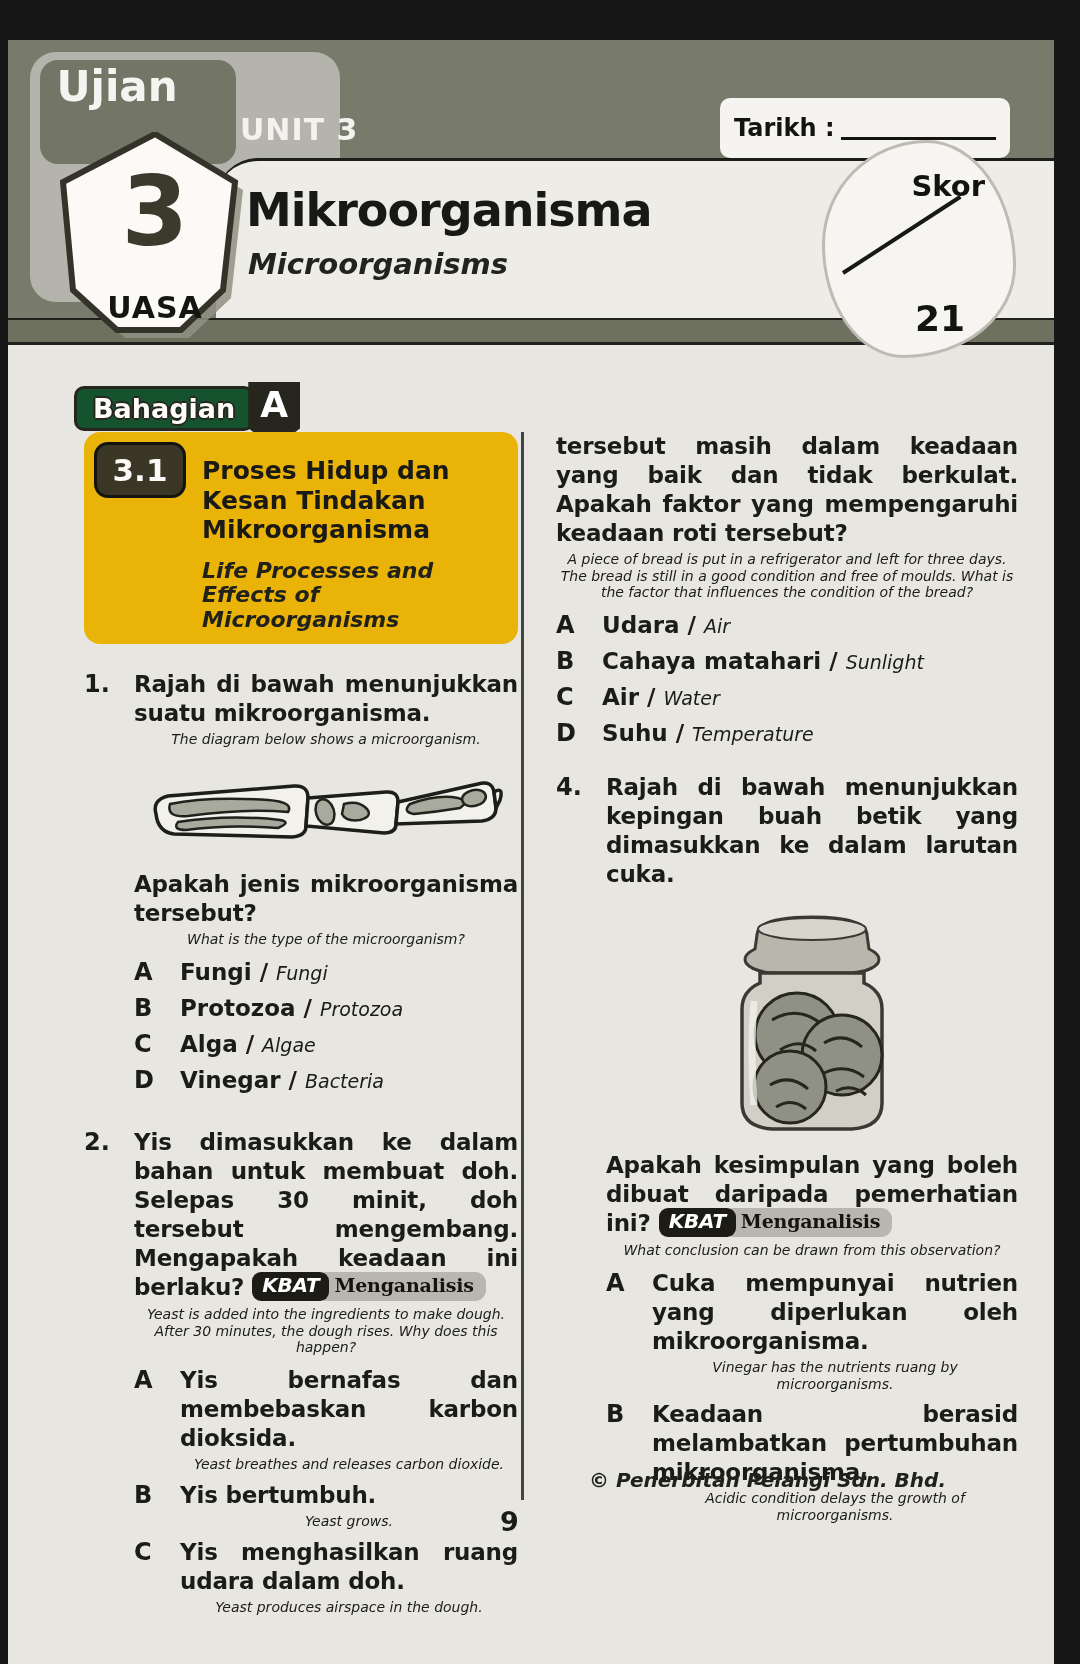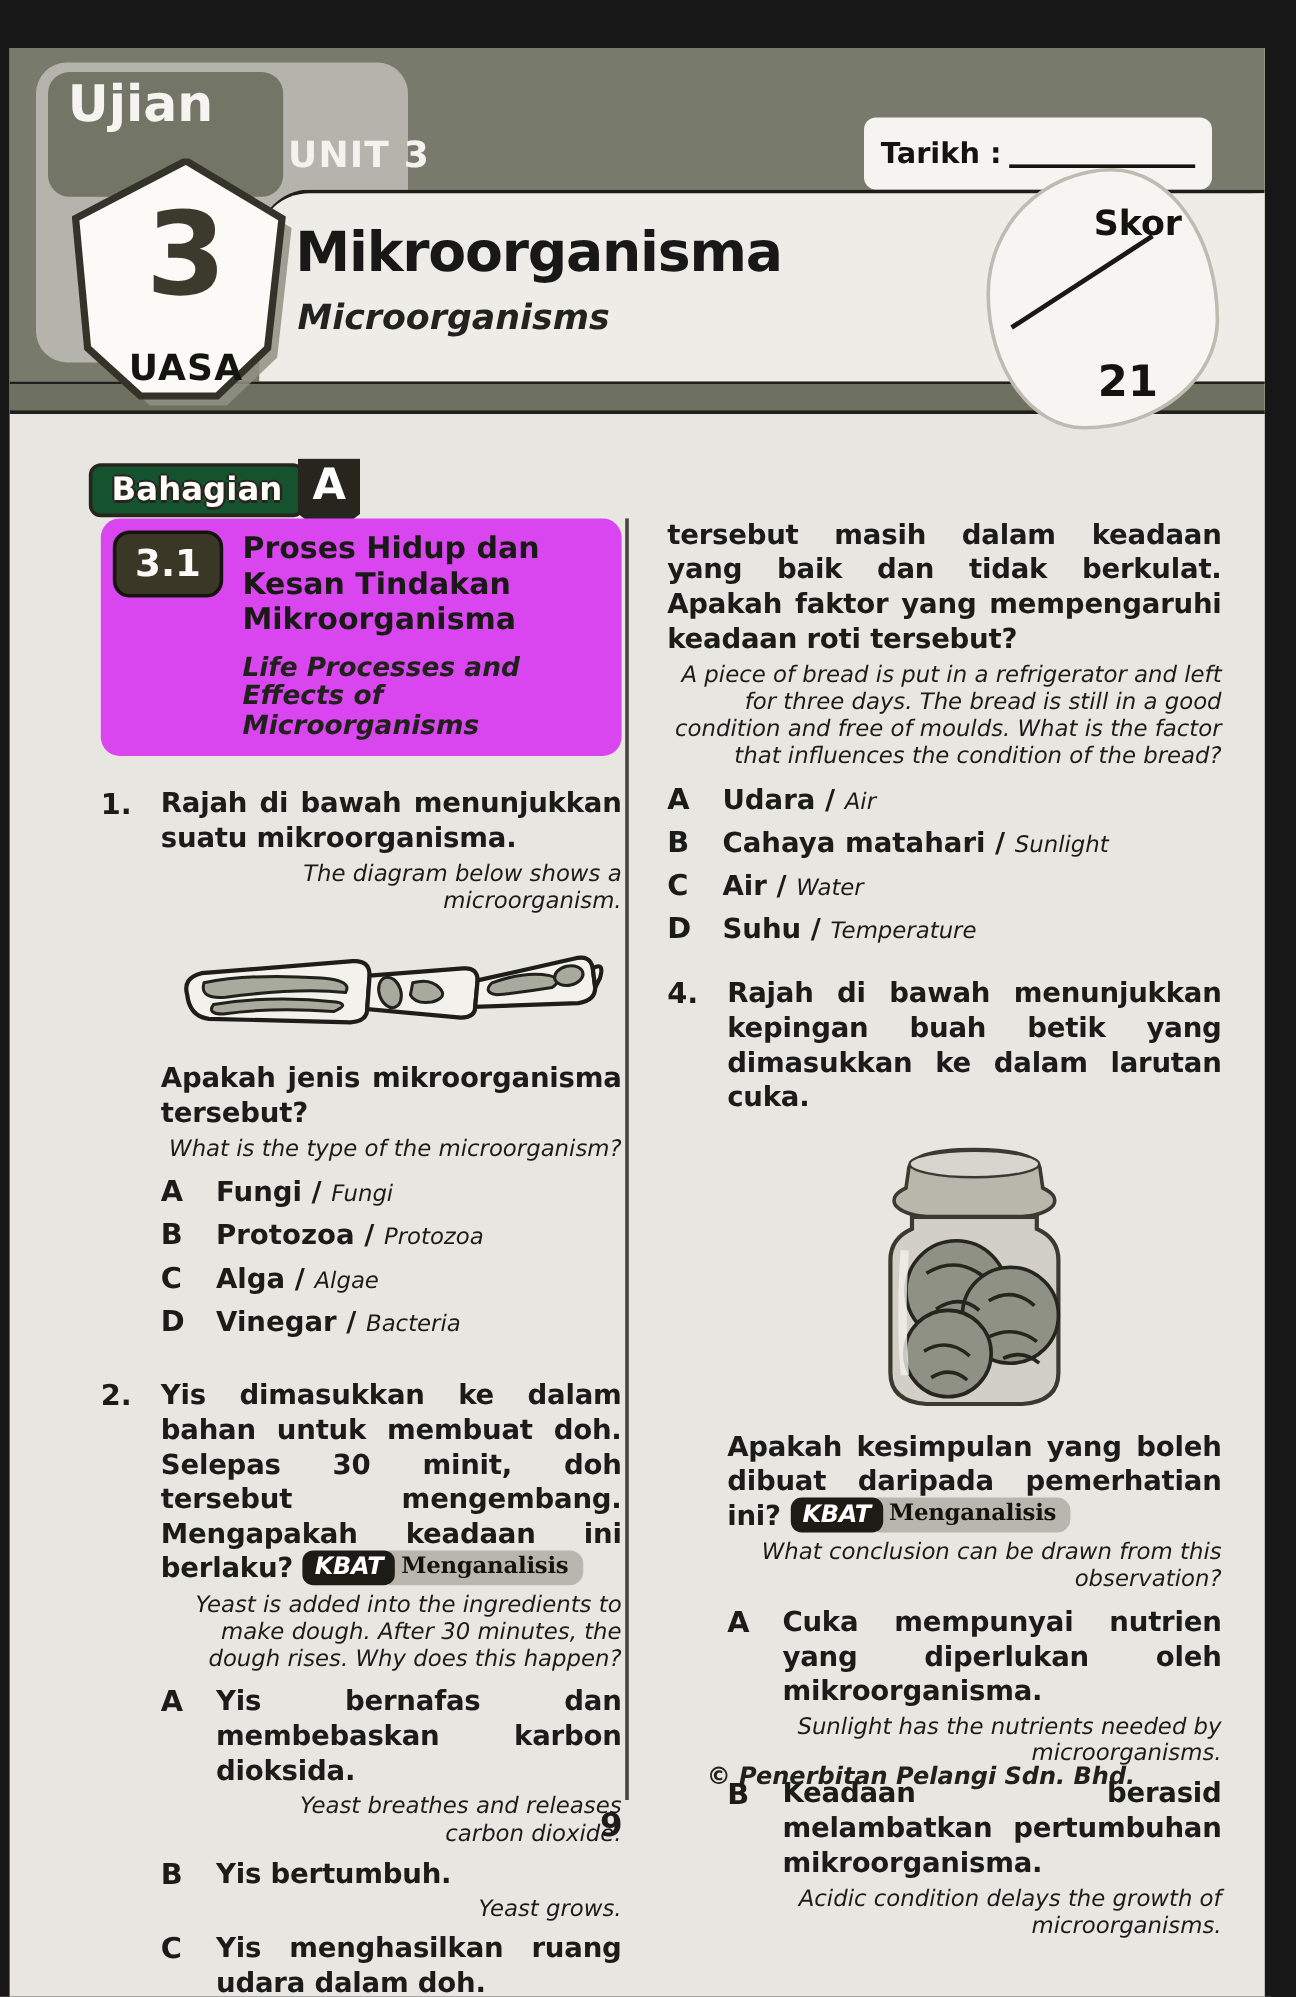--- a/index.html
+++ b/index.html
@@ -55,32 +55,32 @@
   .bahagian-shield{
     width:52px;height:66px;margin-left:-6px;margin-top:-4px;background:#26261f;
     clip-path:polygon(0 0,100% 0,100% 70%,50% 100%,0 70%);
     display:flex;justify-content:center;color:#ffffff;font-size:36px;font-weight:800;padding-top:2px;box-sizing:border-box;
   }
   
   .divider{position:absolute;left:513px;top:392px;width:3px;height:1068px;background:#45453f;}
   .col-left{position:absolute;left:76px;top:392px;width:434px;}
   .col-right{position:absolute;left:548px;top:392px;width:462px;}
   
-  .panel{position:relative;background:#d946ef;border-radius:16px;padding:10px 10px 12px 118px;min-height:118px;box-sizing:border-box;}
+  .panel{position:relative;background:#eab308;border-radius:16px;padding:24px 10px 12px 118px;min-height:118px;box-sizing:border-box;}
   .panel-code{
     position:absolute;left:10px;top:10px;width:92px;height:56px;background:#3a3727;border:3px solid #14140f;
     border-radius:14px;color:#fbfaf7;font-size:31px;font-weight:800;display:flex;align-items:center;justify-content:center;box-sizing:border-box;
   }
   .panel-title{font-size:25px;font-weight:800;line-height:1.18;color:#191915;}
   .panel-sub{font-size:22px;font-style:italic;font-weight:700;line-height:1.12;margin-top:14px;color:#21211c;}
   
   .question{display:grid;grid-template-columns:50px 1fr;margin-top:26px;}
   .qnum{font-size:24px;font-weight:800;}
   .ms{font-size:23px;font-weight:600;line-height:1.26;text-align:justify;letter-spacing:-0.2px;}
-  .en{font-size:19px;font-style:italic;font-weight:500;line-height:1.2;margin-top:3px;text-align:right;}
+  .en{font-size:14px;font-style:italic;font-weight:500;line-height:1.2;margin-top:3px;text-align:center;}
   .options{margin-top:10px;}
   .opt-line{display:flex;align-items:baseline;margin-bottom:8px;}
   .opt-letter{width:46px;flex:0 0 46px;font-size:24px;font-weight:800;}
   .opt-ms{font-size:23px;font-weight:600;}
   .opt-sep{font-size:23px;font-weight:600;margin:0 8px;}
   .opt-en-inline{font-size:19px;font-style:italic;font-weight:500;}
   .opt-block{display:grid;grid-template-columns:46px 1fr;margin-bottom:8px;}
   .figure{text-align:center;margin:16px 0 10px 0;}
   .kbat{display:inline-flex;align-items:center;vertical-align:middle;margin-left:8px;transform:translateY(-2px);}
   .kbat-tag{
@@ -313,21 +313,21 @@
               <span class="kbat-skill">Menganalisis</span>
             </span>
         </div>
         <div class="en">What conclusion can be drawn from this observation?</div>
 
         <div class="options">
           <div class="opt-block">
             <span class="opt-letter">A</span>
             <span>
               <div class="ms">Cuka mempunyai nutrien yang diperlukan oleh mikroorganisma.</div>
-              <div class="en">Sunlight has the nutrients needed by microorganisms.</div>
+              <div class="en">Vinegar has the nutrients ruang by microorganisms.</div>
             </span>
           </div>
           <div class="opt-block">
             <span class="opt-letter">B</span>
             <span>
               <div class="ms">Keadaan berasid melambatkan pertumbuhan mikroorganisma.</div>
               <div class="en">Acidic condition delays the growth of microorganisms.</div>
             </span>
           </div>
 

